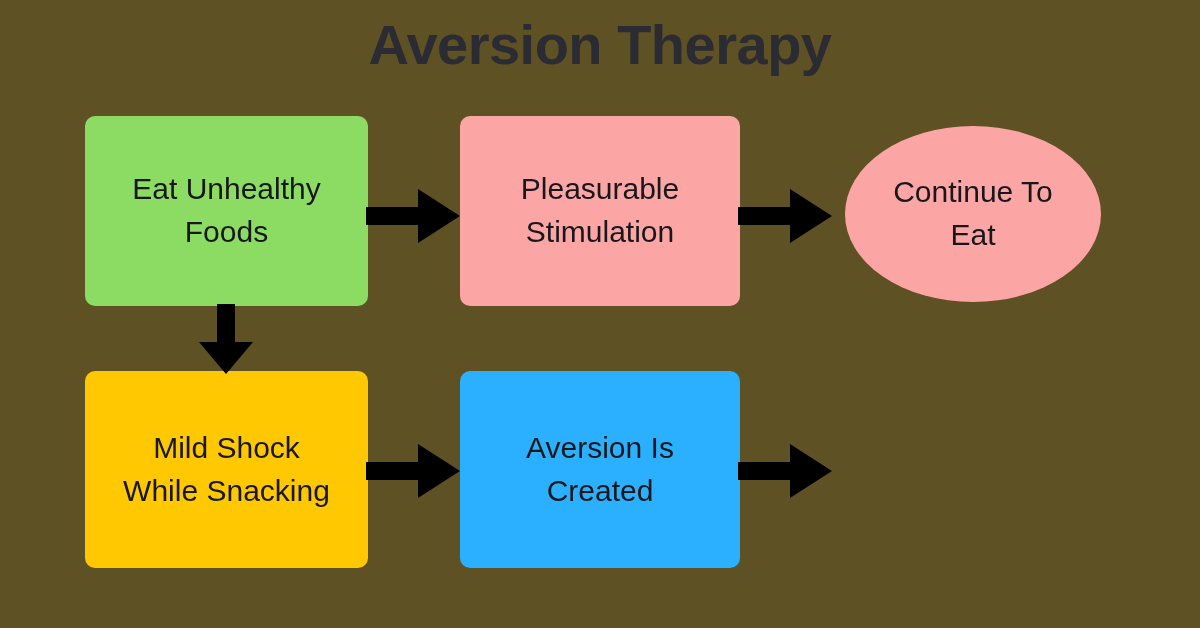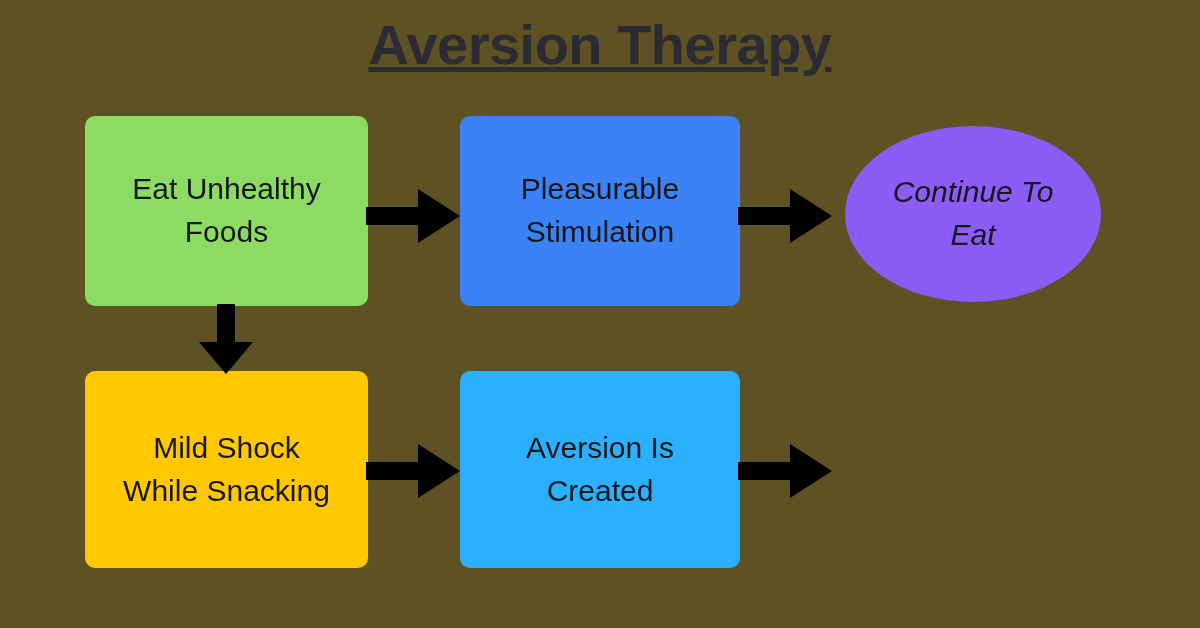--- a/index.html
+++ b/index.html
@@ -24,21 +24,20 @@
     top: 14px;
     width: 1200px;
     text-align: center;
     font-family: "Liberation Sans", sans-serif;
     font-weight: bold;
     font-size: 56px;
     letter-spacing: -0.5px;
     color: #2b2b33;
     line-height: 1.1;
     white-space: nowrap;
-    text-decoration: underline;
   }
   .node {
     position: absolute;
     display: flex;
     align-items: center;
     justify-content: center;
     text-align: center;
     color: #17171c;
     font-family: "Liberation Sans", sans-serif;
     font-size: 30px;
@@ -58,26 +57,25 @@
     border-radius: 50%;
   }
 
   
   #node-eat-unhealthy-foods {
     left: 85px;  top: 116px;  width: 283px;  height: 190px;
     background: #8cdc64;
   }
   #node-pleasurable-stimulation {
     left: 460px; top: 116px;  width: 280px;  height: 190px;
-    background: #3b82f6;
+    background: #fca5a5;
   }
   #node-continue-to-eat {
     left: 845px; top: 126px;  width: 256px;  height: 176px;
-    background: #8b5cf6;
-    font-style: italic;
+    background: #fca5a5;
   }
 
   
   #node-mild-shock-while-snacking {
     left: 85px;  top: 371px;  width: 283px;  height: 197px;
     background: #ffc800;
   }
   #node-aversion-is-created {
     left: 460px; top: 371px;  width: 280px;  height: 197px;
     background: #2bafff;

